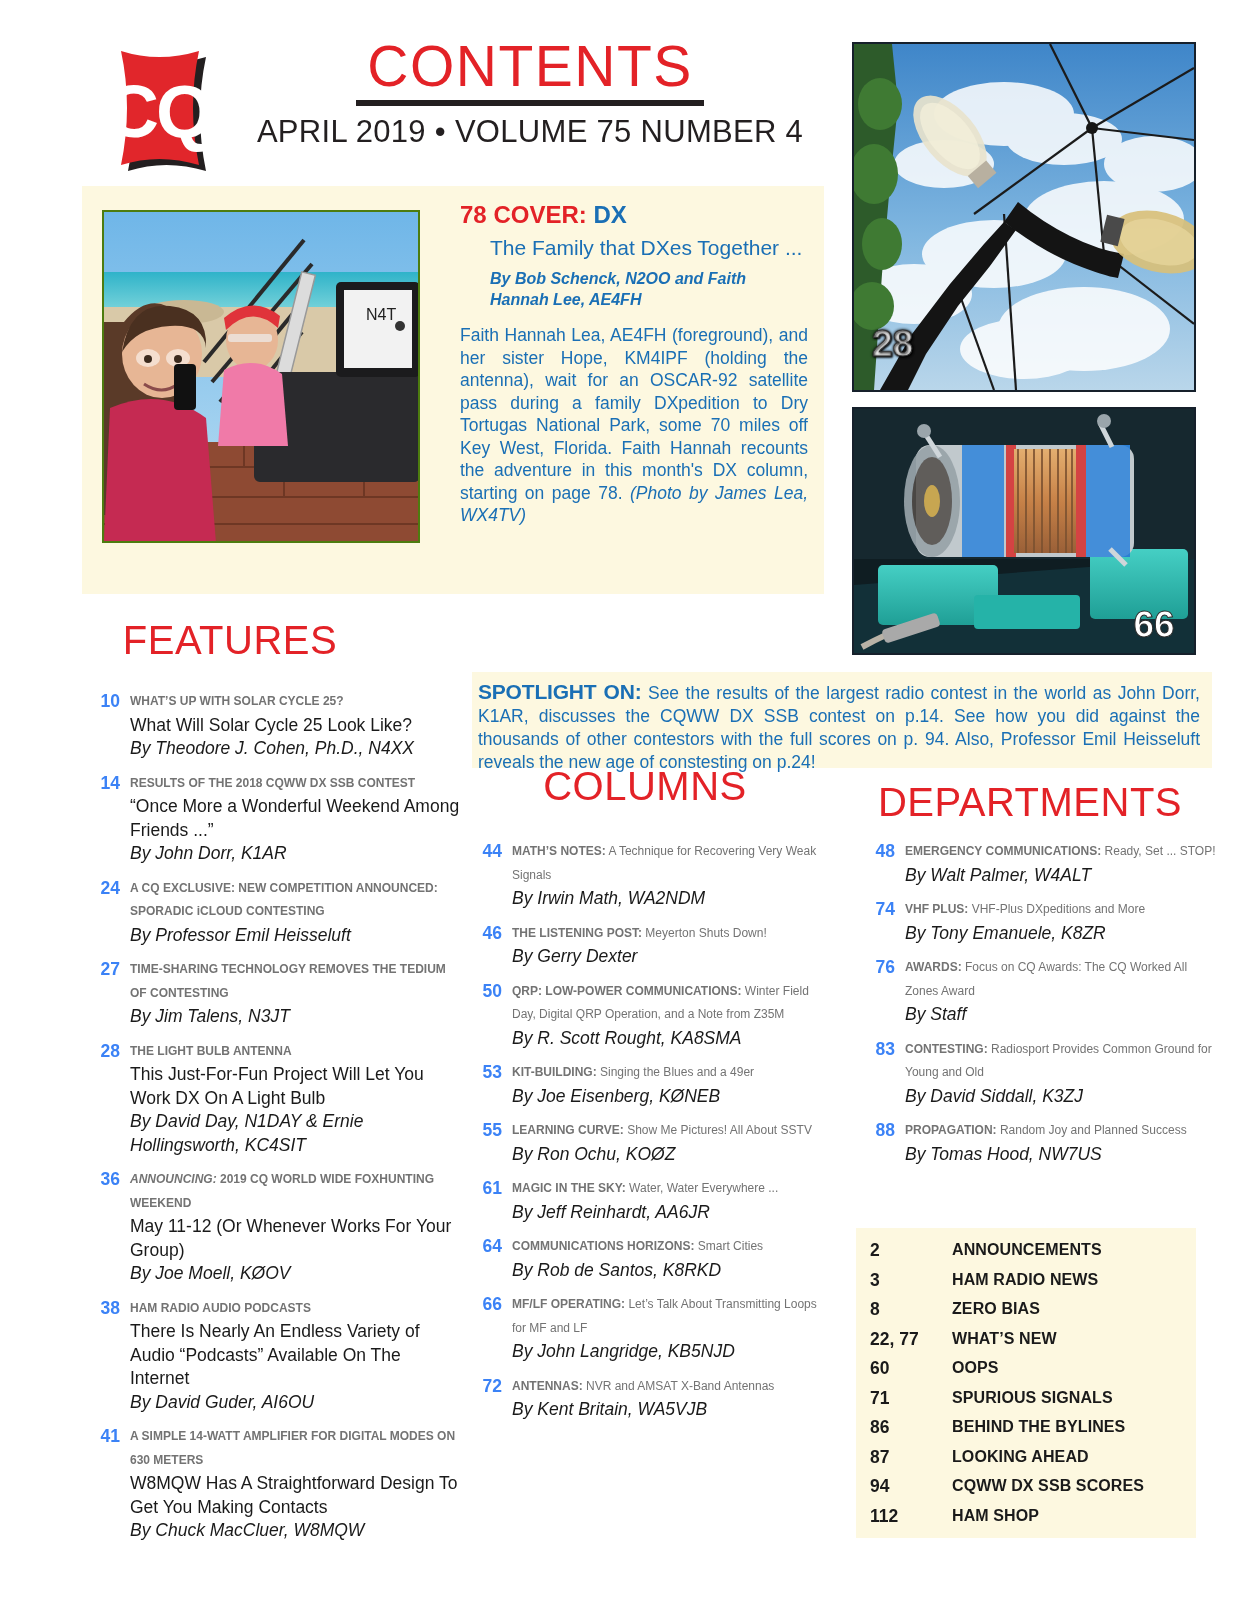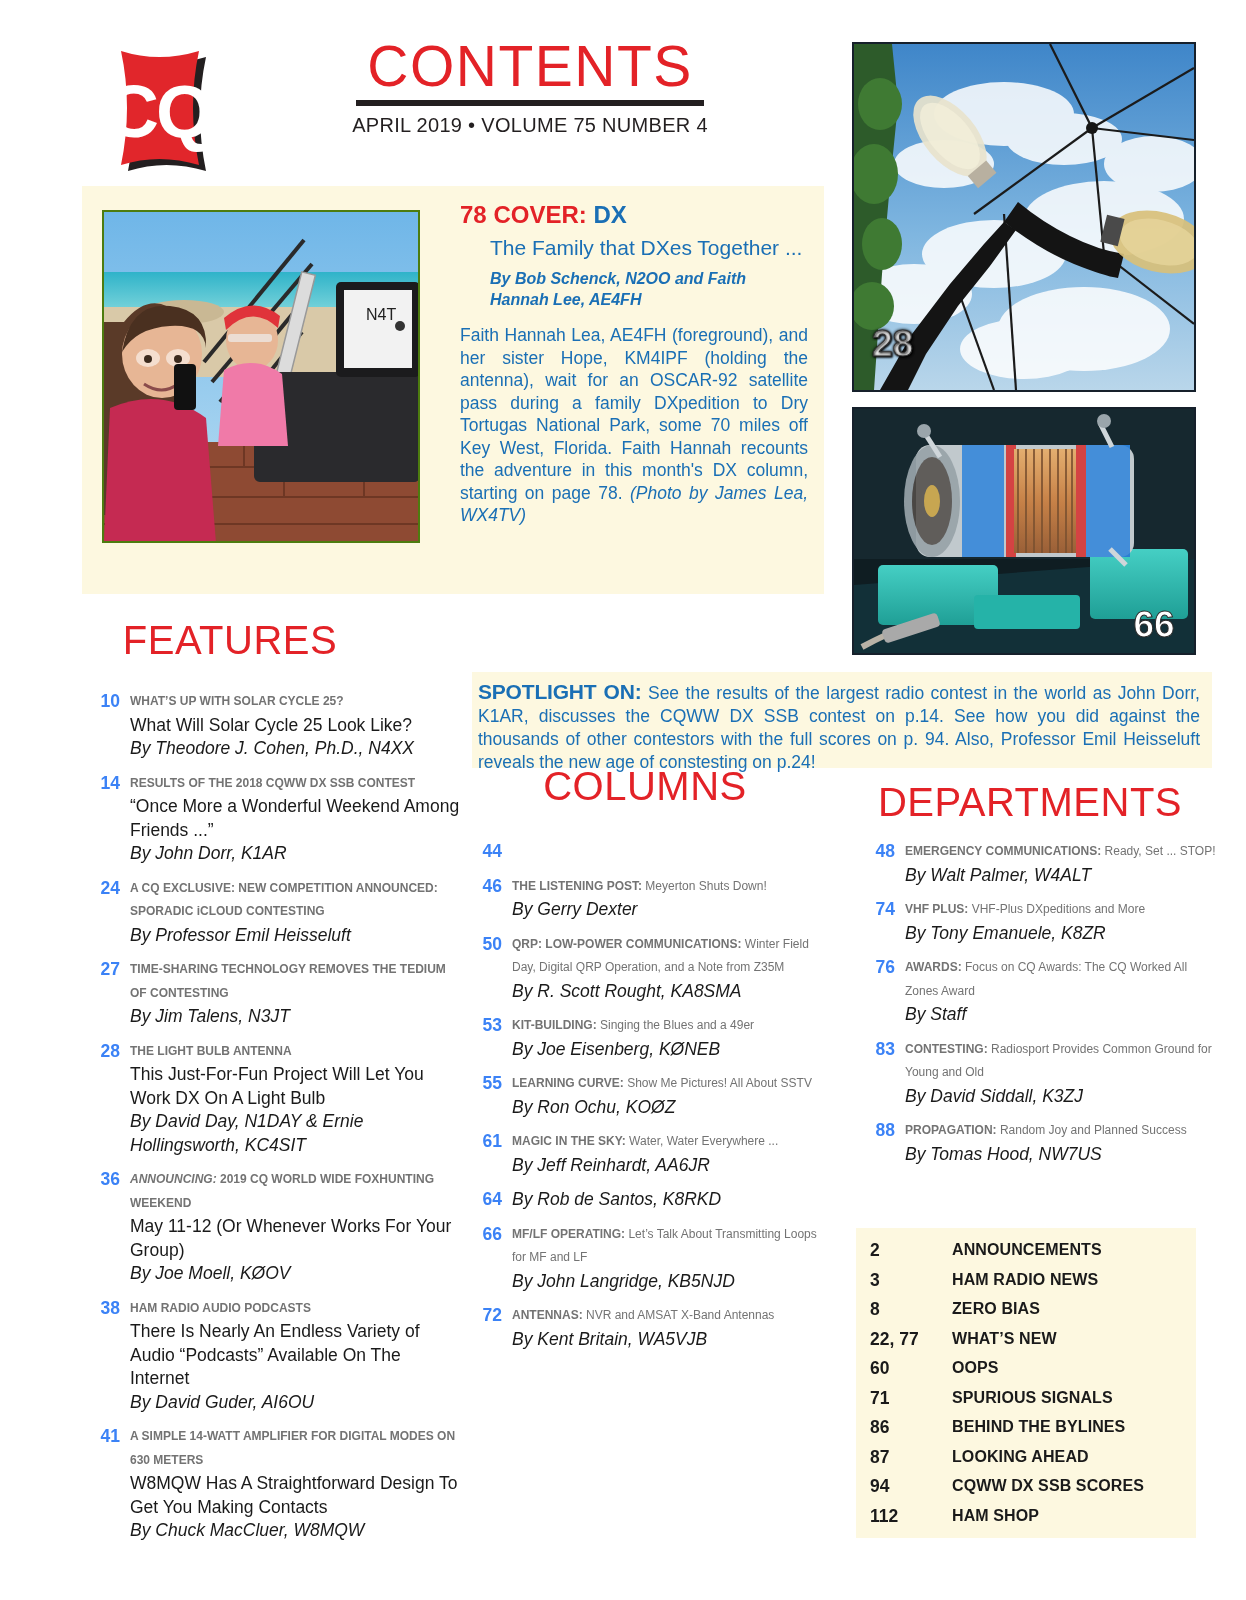--- a/index.html
+++ b/index.html
@@ -19,21 +19,21 @@
 
   .contents-block { position: absolute; left: 230px; top: 38px; width: 600px; text-align: center; }
   .contents-title {
     font-size: 57px; color: #e32227; letter-spacing: 1.5px;
     font-weight: 400; line-height: 56px;
   }
   .contents-rule {
     width: 348px; height: 6px; background: #231f20; margin: 6px auto 8px auto;
   }
   .issue-line {
-    font-size: 20px; color: #231f20; letter-spacing: 0.3px; font-weight: 400;
+    font-size: 31px; color: #231f20; letter-spacing: 0.3px; font-weight: 400;
   }
 
   
   .cover-box {
     position: absolute; left: 82px; top: 186px; width: 742px; height: 408px;
     background: #fdf8e0;
   }
   .cover-photo {
     position: absolute; left: 20px; top: 24px; width: 318px; height: 333px;
     border: 2px solid #4d7c0f; overflow: hidden;
@@ -400,20 +400,24 @@
         <div class="toc-title">A SIMPLE 14-WATT AMPLIFIER FOR DIGITAL MODES ON 630 METERS</div>
         <div class="toc-desc">W8MQW Has A Straightforward Design To Get You Making Contacts</div>
         <div class="toc-by">By Chuck MacCluer, W8MQW</div>
       </div>
     </div>
   </div>
 
   <div class="toc columns-list">
     <div class="toc-item">
       <div class="toc-pg">44</div>
+      <div class="toc-body">
+        <div class="toc-title"><span>MATH’S NOTES:</span><span class="rest"> A Technique for Recovering Very Weak Signals</span></div>
+        <div class="toc-by">By Irwin Math, WA2NDM</div>
+      </div>
     </div>
     <div class="toc-item">
       <div class="toc-pg">46</div>
       <div class="toc-body">
         <div class="toc-title"><span>THE LISTENING POST:</span><span class="rest"> Meyerton Shuts Down!</span></div>
         <div class="toc-by">By Gerry Dexter</div>
       </div>
     </div>
     <div class="toc-item">
       <div class="toc-pg">50</div>
@@ -439,20 +443,21 @@
     <div class="toc-item">
       <div class="toc-pg">61</div>
       <div class="toc-body">
         <div class="toc-title"><span>MAGIC IN THE SKY:</span><span class="rest"> Water, Water Everywhere ...</span></div>
         <div class="toc-by">By Jeff Reinhardt, AA6JR</div>
       </div>
     </div>
     <div class="toc-item">
       <div class="toc-pg">64</div>
       <div class="toc-body">
+        <div class="toc-title"><span>COMMUNICATIONS HORIZONS:</span><span class="rest"> Smart Cities</span></div>
         <div class="toc-by">By Rob de Santos, K8RKD</div>
       </div>
     </div>
     <div class="toc-item">
       <div class="toc-pg">66</div>
       <div class="toc-body">
         <div class="toc-title"><span>MF/LF OPERATING:</span><span class="rest"> Let’s Talk About Transmitting Loops for MF and LF</span></div>
         <div class="toc-by">By John Langridge, KB5NJD</div>
       </div>
     </div>

